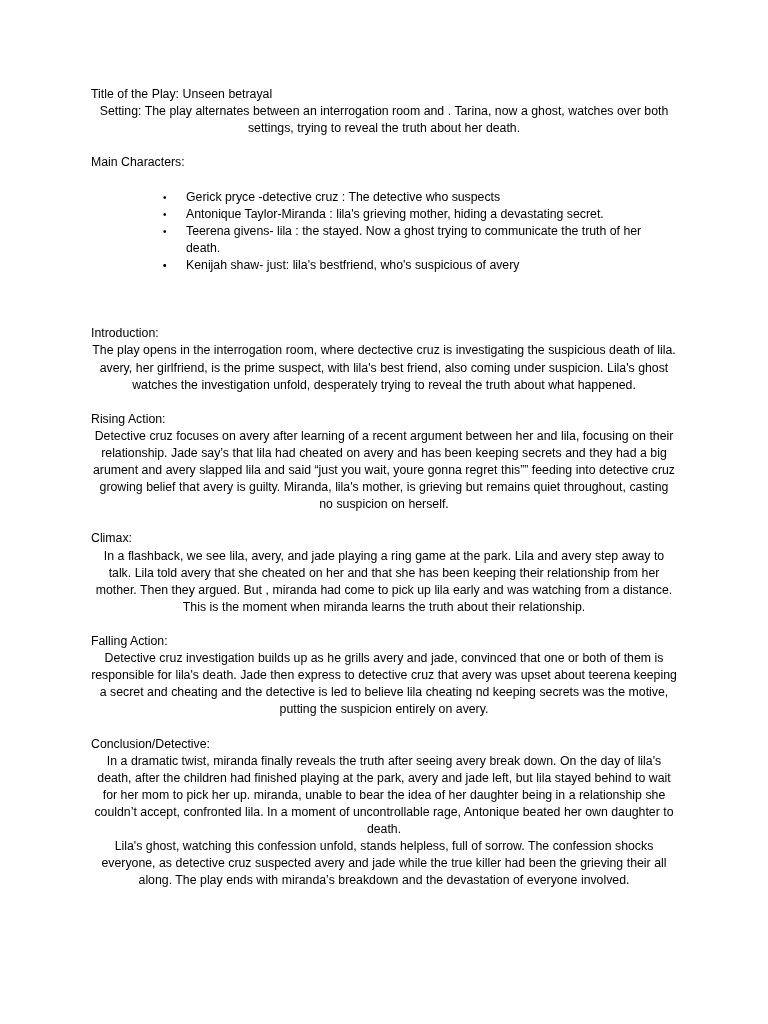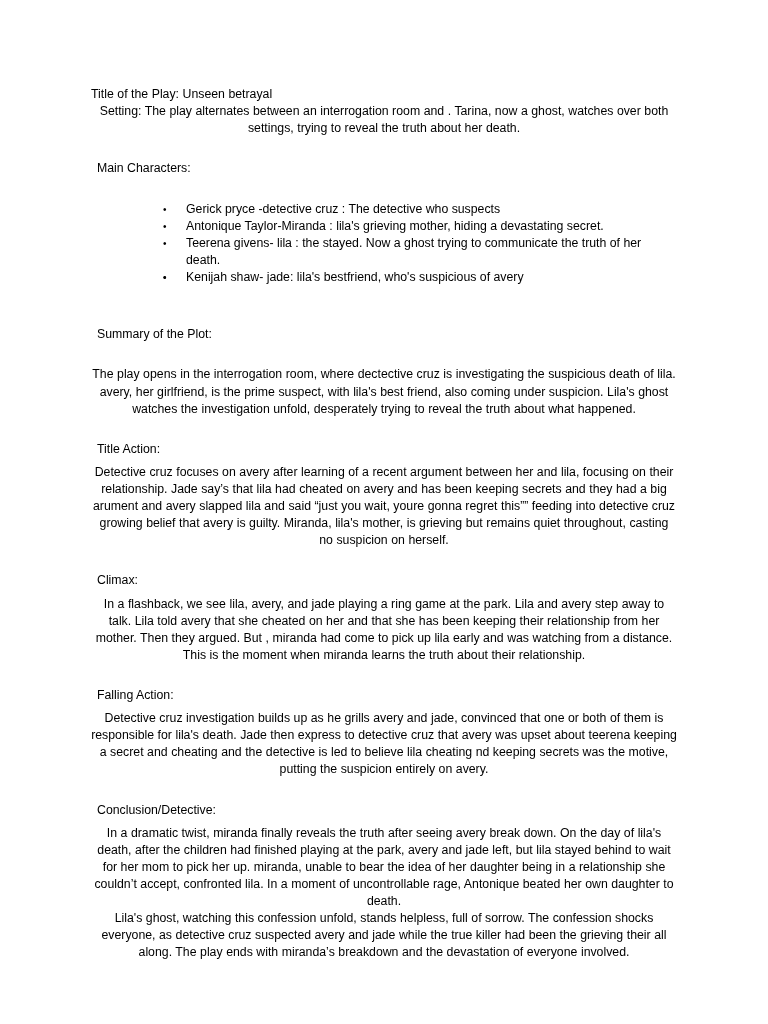--- a/index.html
+++ b/index.html
@@ -62,21 +62,21 @@
   ul.char-list li .bullet-glyph {
     position: absolute;
     left: 72px;
     top: 0;
     font-size: 10px;
     line-height: 17.1px;
   }
   .section-heading {
     font-size: 12.3px;
     line-height: 17.1px;
-    margin: 6px;
+    margin: 0;
   }
 </style>
 </head>
 <body>
 
 <div class="page">
   <div class="doc-body">
 
     <div class="line">Title of the Play: Unseen betrayal</div>
     <div class="para">Setting: The play alternates between an interrogation room and . Tarina, now a ghost, watches over both settings, trying to reveal the truth about her death.</div>
@@ -98,36 +98,36 @@
       </li>
       <li>
         <span class="bullet-glyph">•</span>
         <span>Teerena givens- lila : the stayed. Now a ghost trying to communicate the truth of her death.</span>
       </li>
       <li>
         <span class="bullet-glyph">•</span>
       </li>
       <li>
         <span class="bullet-glyph">•</span>
-        <span>Kenijah shaw- jade: lila's bestfriend, who's suspicious of avery</span>
+        <span>Kenijah shaw- just: lila's bestfriend, who's suspicious of avery</span>
       </li>
     </ul>
 
     <div class="spacer"></div>
     <div class="spacer"></div>
 
-    <div class="section-heading">Summary of the Plot:</div>
 
     <div class="spacer"></div>
 
+    <div class="section-heading">Introduction:</div>
     <div class="para">The play opens in the interrogation room, where dectective cruz is investigating the suspicious death of lila. avery, her girlfriend, is the prime suspect, with lila's best friend, also coming under suspicion. Lila's ghost watches the investigation unfold, desperately trying to reveal the truth about what happened.</div>
 
     <div class="spacer"></div>
 
-    <div class="section-heading">Title Action:</div>
+    <div class="section-heading">Rising Action:</div>
     <div class="para">Detective cruz focuses on avery after learning of a recent argument between her and lila, focusing on their relationship. Jade say’s that lila had cheated on avery and has been keeping secrets and they had a big arument and avery slapped lila and said “just you wait, youre gonna regret this”” feeding into detective cruz  growing belief that avery is guilty. Miranda, lila's mother, is grieving but remains quiet throughout, casting no suspicion on herself.</div>
 
     <div class="spacer"></div>
 
     <div class="section-heading">Climax:</div>
     <div class="para">In a flashback, we see lila, avery, and jade playing a ring game at the park. Lila and avery step away to talk. Lila told avery that she cheated on her and that she has been keeping their relationship from her mother. Then they argued. But , miranda  had come to pick up lila early and was watching from a distance. This is the moment when miranda learns the truth about their relationship.</div>
 
     <div class="spacer"></div>
 
     <div class="section-heading">Falling Action:</div>

